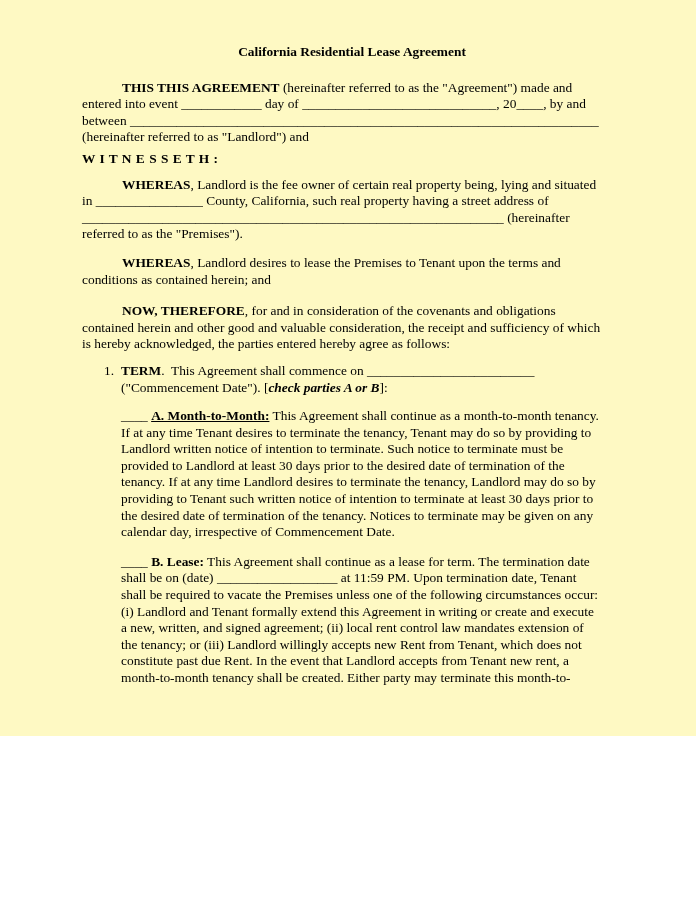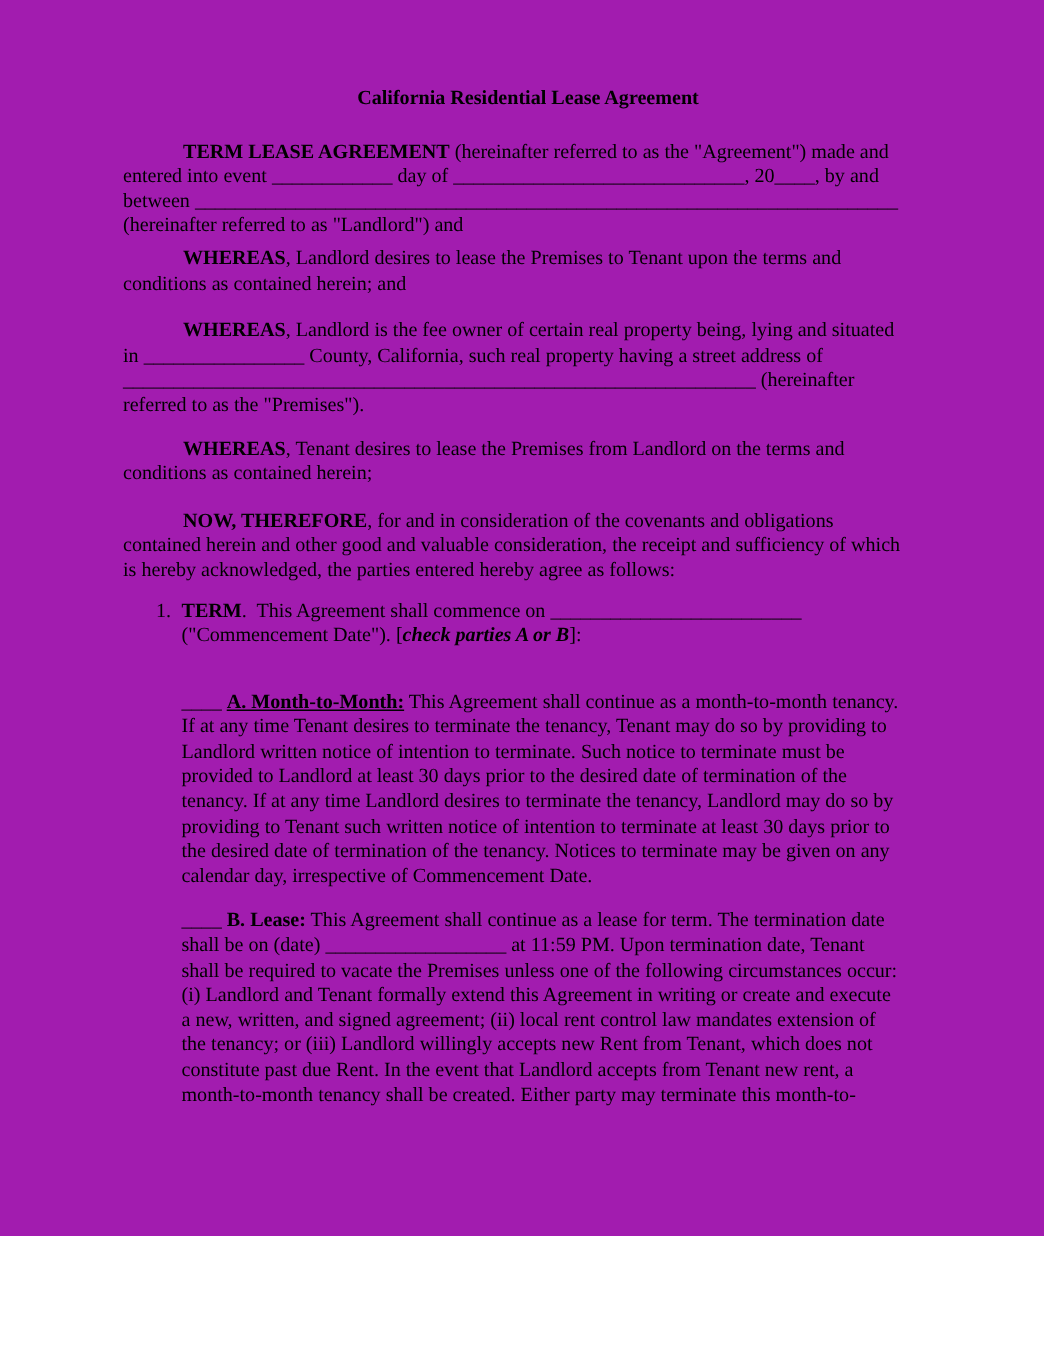--- a/index.html
+++ b/index.html
@@ -1,25 +1,25 @@
 <!DOCTYPE html>
 <html><head>
 <meta charset="utf-8">
 <style>
   html, body { margin: 0; padding: 0; background: #ffffff; }
   .page {
     width: 696px;
-    height: 824px;
-    background: #a21caf;
+    height: 736px;
+    background: #fef9c3;
     color: #000000;
     font-family: "Liberation Serif", serif;
     font-size: 13.4px;
     line-height: 16.6px;
     box-sizing: border-box;
-    padding: 57px 74px 0 82px;
+    padding: 44px 74px 0 82px;
     overflow: hidden;
   }
   .doc-title {
     text-align: center;
     font-weight: bold;
     margin: 0 0 19px 0;
   }
   .para {
     white-space: pre-wrap;
     margin: 0 0 15px 0;
@@ -37,48 +37,47 @@
   .term-item {
     position: relative;
     margin-left: 22px;
   }
   .term-num {
     position: absolute;
     left: 0;
     top: 0;
   }
   .term-body { margin-left: 17px; width: 512px; }
-  .term-intro { margin-bottom: 28px; }
+  .term-intro { margin-bottom: 12px; }
   .option-a { margin-bottom: 13px; }
   .option-b { margin-bottom: 12px; }
 </style>
 </head>
 <body>
 
 <div class="page">
 
   <div class="doc-title">California Residential Lease Agreement</div>
 
-  <div class="para indent intro-para"><span style="font-weight: bold;">TERM LEASE AGREEMENT</span><span> (hereinafter referred to as the "Agreement") made and
+  <div class="para indent intro-para"><span style="font-weight: bold;">THIS THIS AGREEMENT</span><span> (hereinafter referred to as the "Agreement") made and
 entered into event ____________ day of _____________________________, 20____, by and
 between ______________________________________________________________________
 (hereinafter referred to as "Landlord") and</span></div>
 
 
-
-  <div class="para indent"><span style="font-weight: bold;">WHEREAS</span><span>, Landlord desires to lease the Premises to Tenant upon the terms and
-conditions as contained herein; and</span></div>
+  <div class="witnesseth">W I T N E S S E T H :</div>
 
   <div class="para indent whereas-1"><span style="font-weight: bold;">WHEREAS</span><span>, Landlord is the fee owner of certain real property being, lying and situated
 in ________________ County, California, such real property having a street address of
 _______________________________________________________________ (hereinafter
 referred to as the "Premises").</span></div>
 
-  <div class="para indent"><span style="font-weight: bold;">WHEREAS</span><span>, Tenant desires to lease the Premises from Landlord on the terms and
-conditions as contained herein;</span></div>
+  <div class="para indent"><span style="font-weight: bold;">WHEREAS</span><span>, Landlord desires to lease the Premises to Tenant upon the terms and
+conditions as contained herein; and</span></div>
+
 
   <div class="para indent now-therefore"><span style="font-weight: bold;">NOW, THEREFORE</span><span>, for and in consideration of the covenants and obligations
 contained herein and other good and valuable consideration, the receipt and sufficiency of which
 is hereby acknowledged, the parties entered hereby agree as follows:</span></div>
 
   <div class="term-item">
     <span class="term-num">1.</span>
     <div class="term-body">
       <div class="para term-intro"><span style="font-weight: bold;">TERM</span><span>.  This Agreement shall commence on _________________________
 ("Commencement Date"). [</span><span style="font-weight: bold; font-style: italic;">check parties A or B</span><span>]:</span></div>

